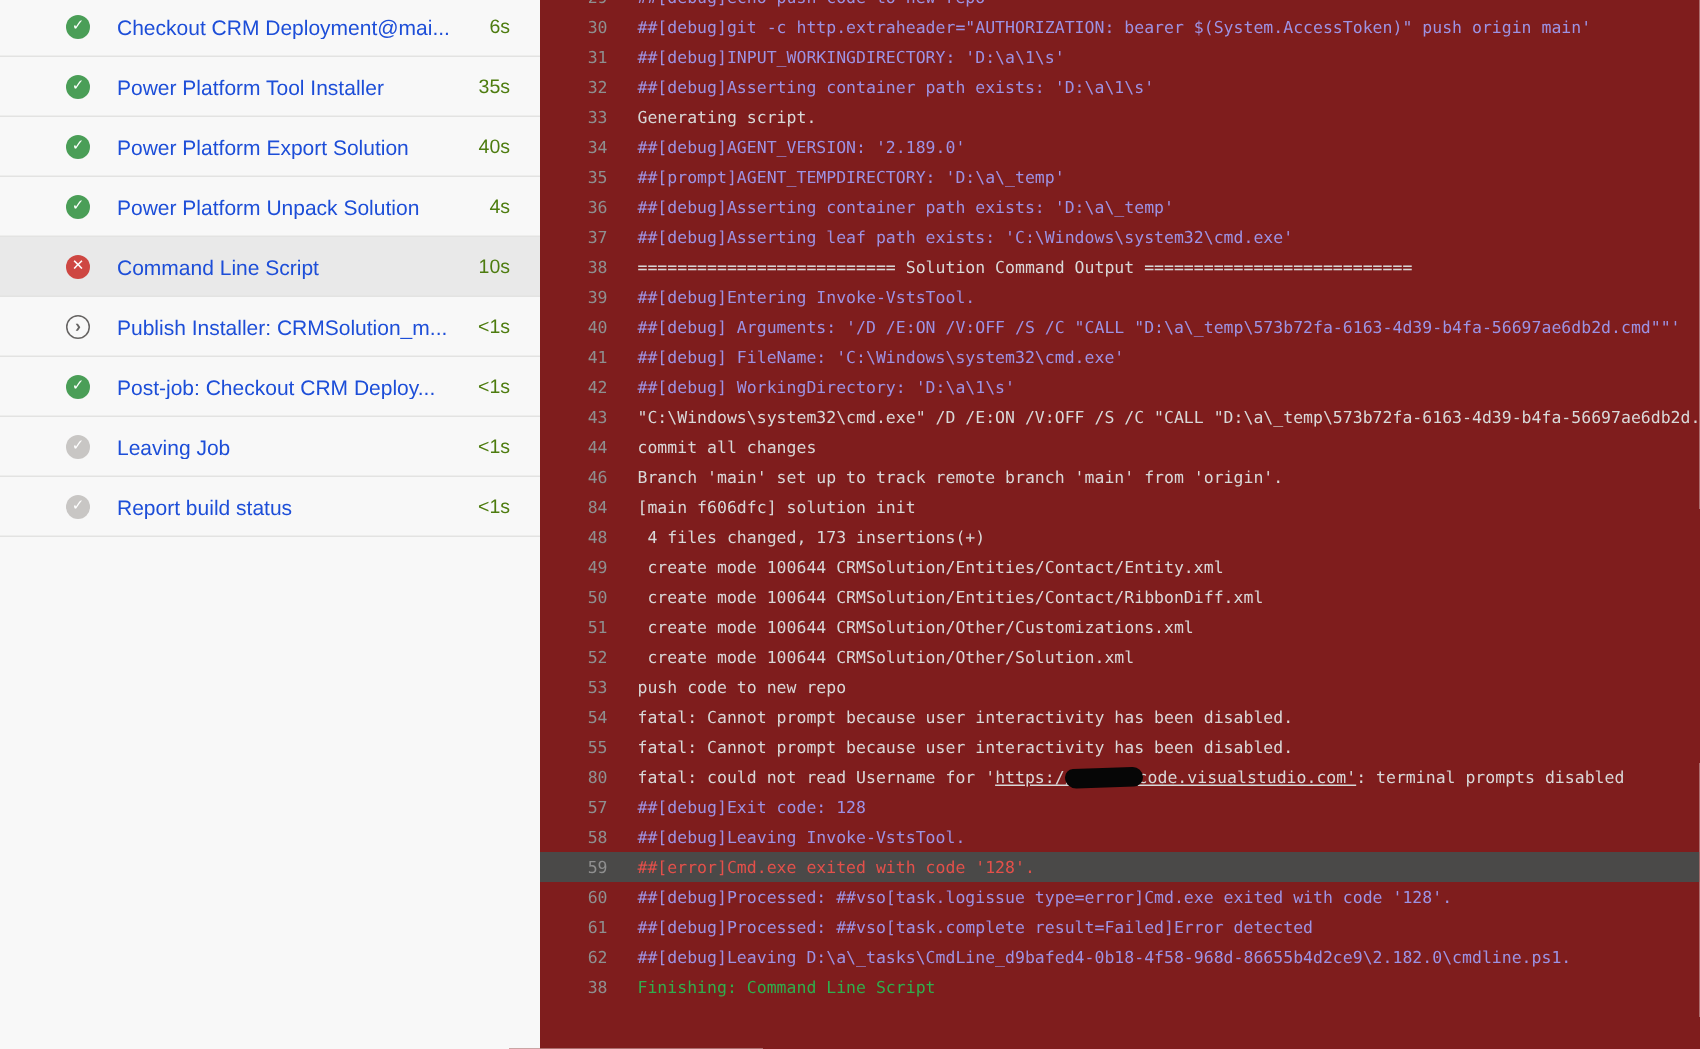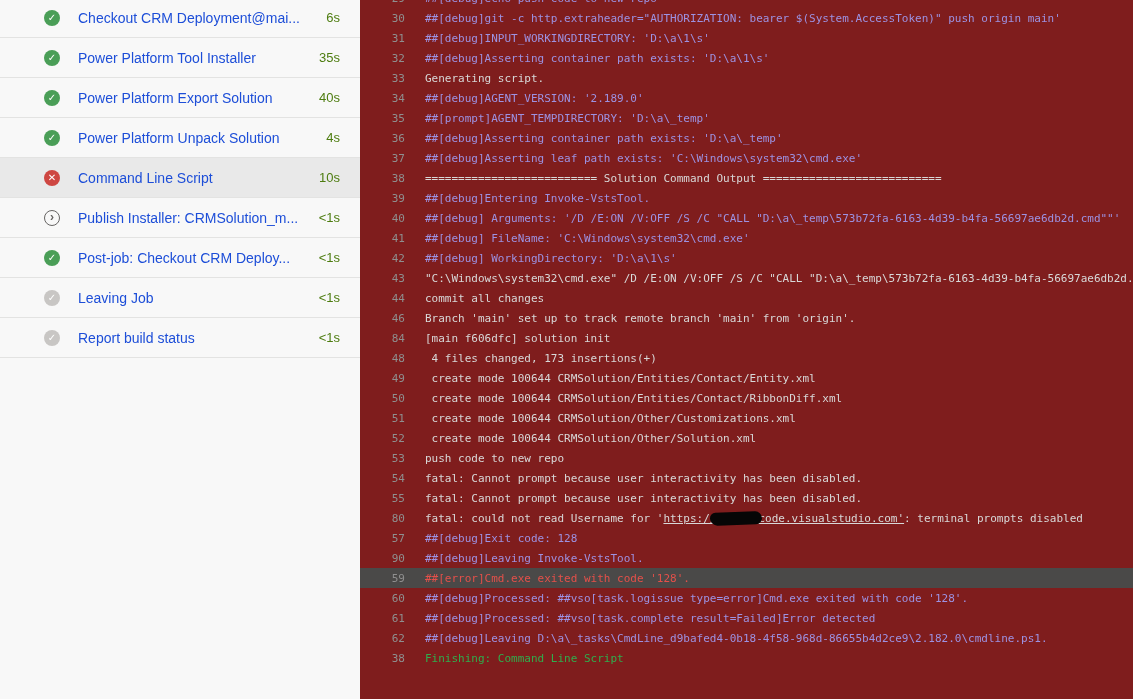--- a/index.html
+++ b/index.html
@@ -122,20 +122,20 @@
       <div class="line plain"><span class="num">48</span><span class="txt"> 4 files changed, 173 insertions(+)</span></div>
       <div class="line plain"><span class="num">49</span><span class="txt"> create mode 100644 CRMSolution/Entities/Contact/Entity.xml</span></div>
       <div class="line plain"><span class="num">50</span><span class="txt"> create mode 100644 CRMSolution/Entities/Contact/RibbonDiff.xml</span></div>
       <div class="line plain"><span class="num">51</span><span class="txt"> create mode 100644 CRMSolution/Other/Customizations.xml</span></div>
       <div class="line plain"><span class="num">52</span><span class="txt"> create mode 100644 CRMSolution/Other/Solution.xml</span></div>
       <div class="line plain"><span class="num">53</span><span class="txt">push code to new repo</span></div>
       <div class="line plain"><span class="num">54</span><span class="txt">fatal: Cannot prompt because user interactivity has been disabled.</span></div>
       <div class="line plain"><span class="num">55</span><span class="txt">fatal: Cannot prompt because user interactivity has been disabled.</span></div>
       <div class="line plain"><span class="num">80</span><span class="txt"><span>fatal: could not read Username for '</span><span class="lnk">https://</span><span class="redacted"></span><span class="lnk">code.visualstudio.com'</span><span>: terminal prompts disabled</span></span></div>
       <div class="line debug"><span class="num">57</span><span class="txt">##[debug]Exit code: 128</span></div>
-      <div class="line debug"><span class="num">90</span><span class="txt">##[debug]Leaving Invoke-VstsTool.</span></div>
+      <div class="line debug"><span class="num">58</span><span class="txt">##[debug]Leaving Invoke-VstsTool.</span></div>
       <div class="line error highlight"><span class="num">59</span><span class="txt">##[error]Cmd.exe exited with code '128'.</span></div>
       <div class="line debug"><span class="num">60</span><span class="txt">##[debug]Processed: ##vso[task.logissue type=error]Cmd.exe exited with code '128'.</span></div>
       <div class="line debug"><span class="num">61</span><span class="txt">##[debug]Processed: ##vso[task.complete result=Failed]Error detected</span></div>
       <div class="line debug"><span class="num">62</span><span class="txt">##[debug]Leaving D:\a\_tasks\CmdLine_d9bafed4-0b18-4f58-968d-86655b4d2ce9\2.182.0\cmdline.ps1.</span></div>
       <div class="line finishing"><span class="num">38</span><span class="txt">Finishing: Command Line Script</span></div>
     </div>
 </main>
 
 </body></html>

